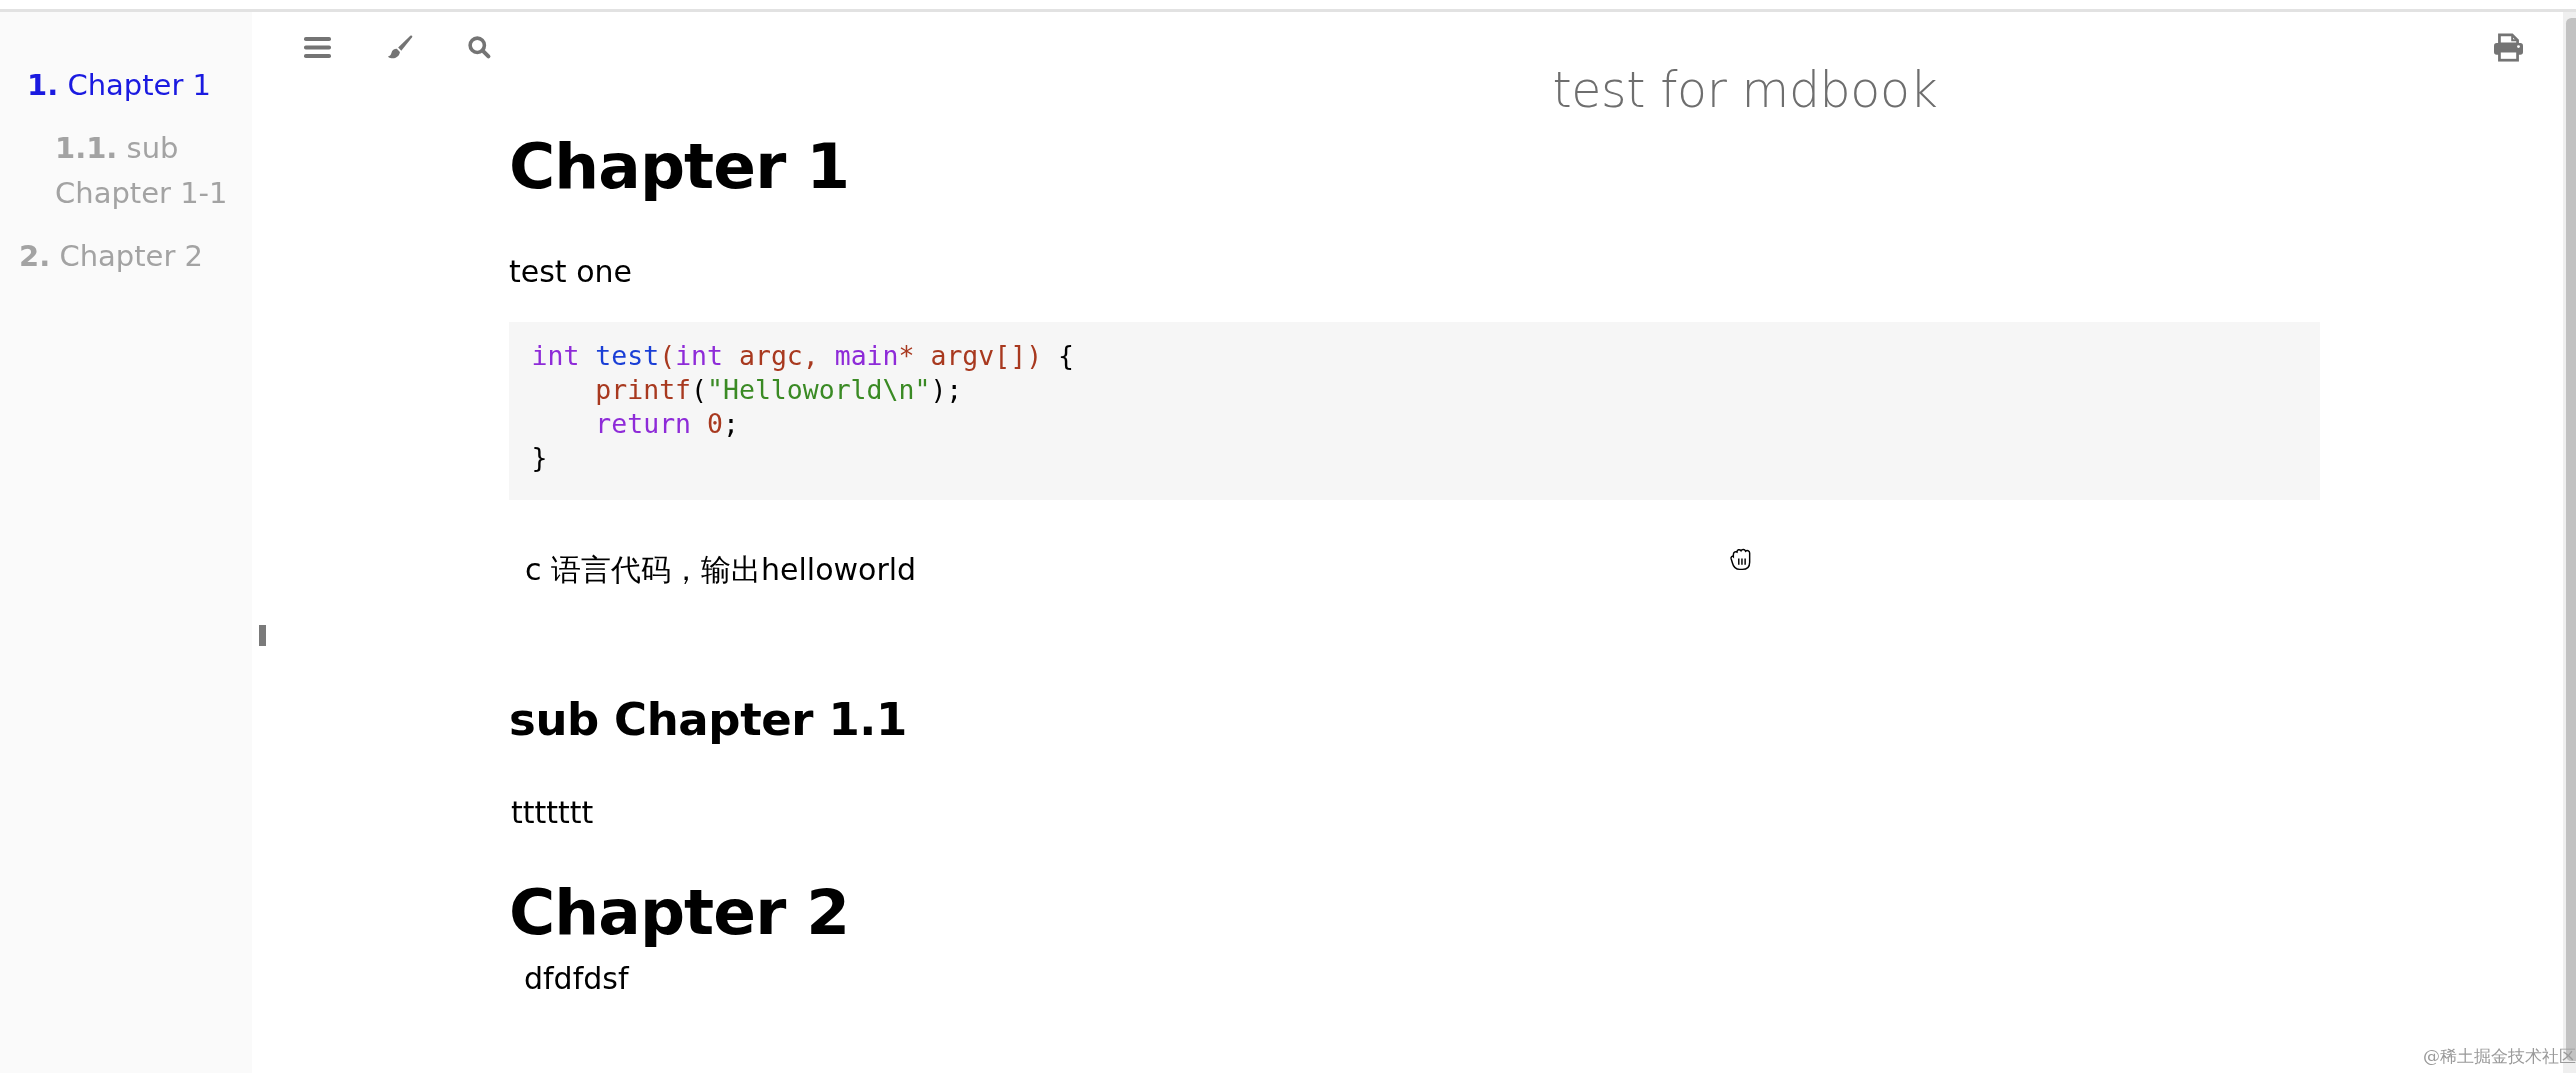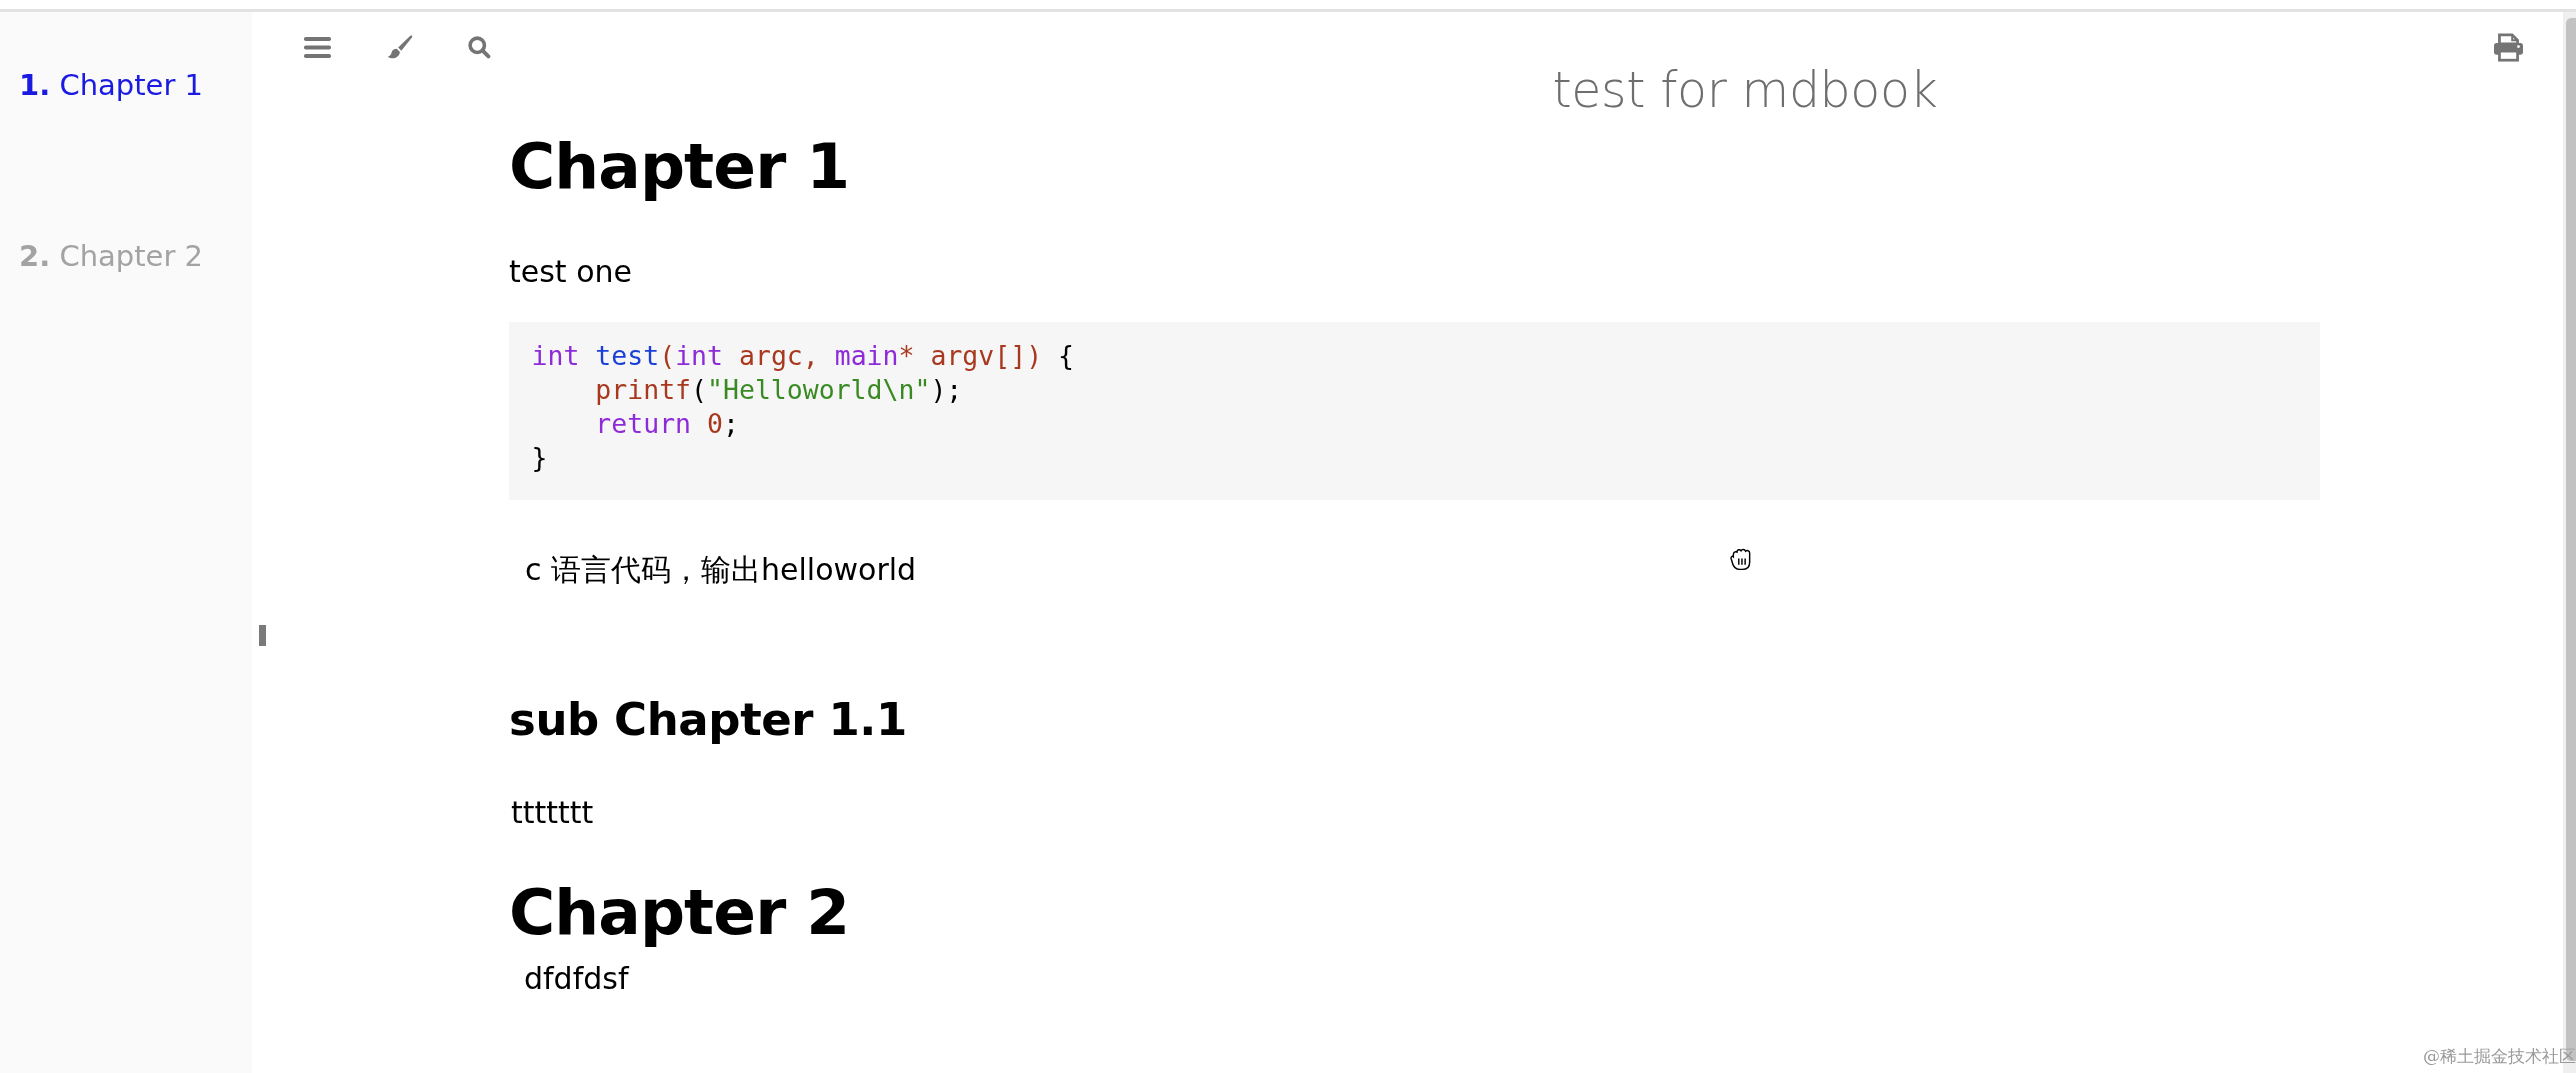--- a/index.html
+++ b/index.html
@@ -17,21 +17,21 @@
   }
   .sidebar {
     position: absolute; left: 0; top: 11.7px; width: 252px; height: 1062px;
     background: #fafafa;
   }
   .toc-item {
     position: absolute; font-size: 29px; line-height: 45px; color: #a3a3a3;
     font-family: "DejaVu Sans", sans-serif; cursor: pointer; white-space: nowrap;
   }
   .toc-item .num { font-weight: bold; }
-  .toc-item.active { color: #1a1ae0; }
+  .toc-item.active { color: #1a1ae0; margin-left: 8px; }
   .resize-handle {
     position: absolute; left: 259px; top: 625px; width: 7.2px; height: 20.7px; background: #7a7a7a;
     cursor: col-resize;
   }
   .menubar {
     position: absolute; left: 252px; top: 11.7px; width: 2312px; height: 81px; text-decoration: underline;
   }
   .icon-btn {
     position: absolute; width: 36px; height: 36px; display: flex;
     align-items: center; justify-content: center; cursor: pointer;
@@ -90,20 +90,25 @@
 </head>
 <body>
 
 <div class="topstrip"></div>
 <div class="topline"></div>
 
 <nav class="sidebar">
   <div class="toc-item active" style="left:19px; top:51px;">
     <span class="num">1.</span>
     <span>Chapter 1</span>
+  </div>
+  <div class="toc-item" style="left:55px; top:114px;">
+    <span class="num">1.1.</span>
+    <span>sub</span><br>
+    <span>Chapter 1-1</span>
   </div>
   <div class="toc-item" style="left:19px; top:222px;">
     <span class="num">2.</span>
     <span>Chapter 2</span>
   </div>
 </nav>
 <div class="resize-handle"></div>
 
 <div class="menubar">
   <div class="icon-btn" style="left:47px; top:18px;">

